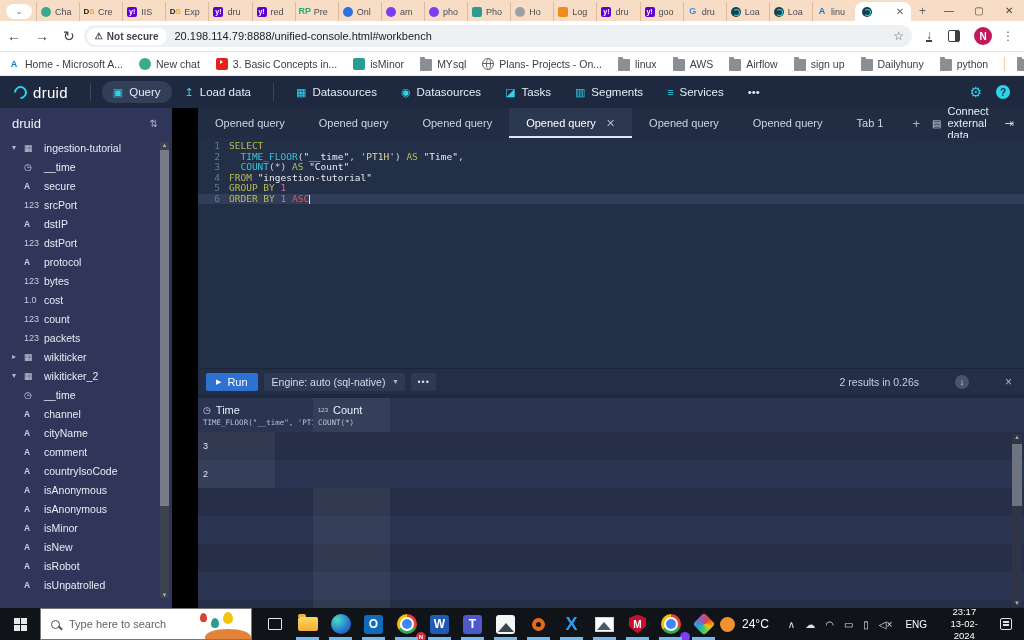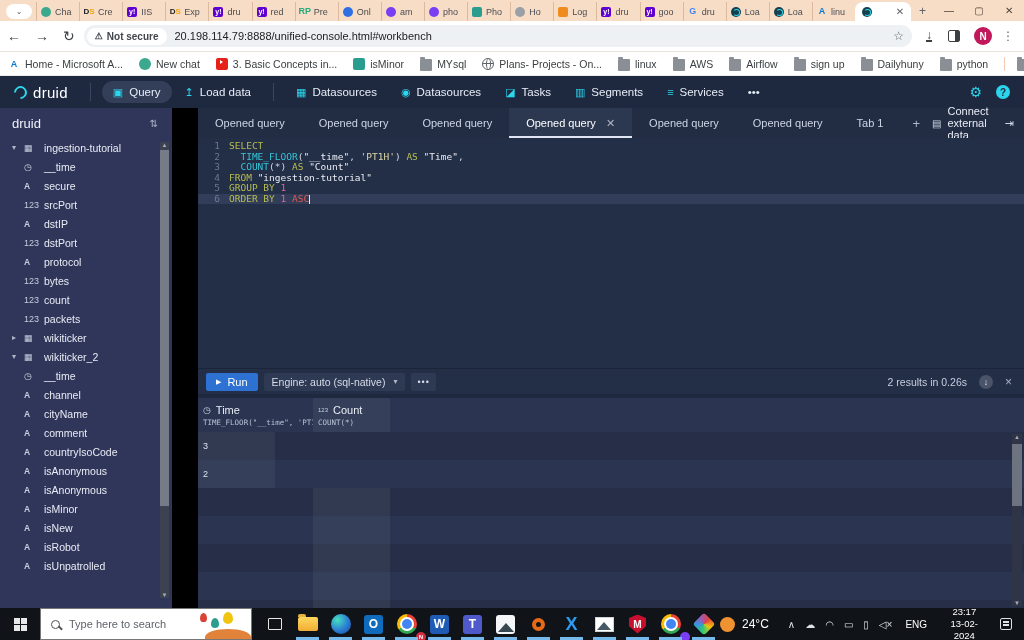--- a/index.html
+++ b/index.html
@@ -99,21 +99,21 @@
   .tk-kw { color:#b8bd50; } .tk-fn { color:#36c5d8; } .tk-str { color:#e9edf4; }
   .tk-lit { color:#dfd9a8; } .tk-num { color:#e85fa8; } .tk-ord { color:#e0564e; } .tk-pln { color:#cfd6e4; }
   .cursor { display:inline-block; width:1px; height:9px; background:#dfe5f2; vertical-align:middle; }
 
   #runbar { height:26px; background:#232e47; display:flex; align-items:center; padding:0 8px; flex:none; border-top:1px solid #1b2438; }
   #runbtn { height:18px; background:#2d72d2; border-radius:2px; color:#fff; font-size:11px; display:flex; align-items:center; padding:0 10px; margin-right:6px; }
   #runbtn .play { font-size:7px; margin-right:6px; }
   #enginebtn { height:18px; background:#2e3954; border-radius:2px; color:#d5dbe8; font-size:10.5px; display:flex; align-items:center; padding:0 8px; margin-right:6px; }
   #enginebtn .carrot { margin-left:8px; font-size:8px; color:#aeb6c8; }
   #morebtn { height:18px; background:#2e3954; border-radius:2px; color:#d5dbe8; font-size:9px; display:flex; align-items:center; padding:0 6px; letter-spacing:1px; }
-  #runright { margin-left:auto; display:flex; align-items:center; }
+  #runright { margin-left:auto; display:flex; align-items:center;gap:24px; }
   #status { color:#c8cede; font-size:10.5px; margin-right:12px; }
   #dlres { width:14px; height:14px; border-radius:50%; background:#4a5368; color:#dfe5f2; font-size:9px; display:flex; align-items:center; justify-content:center; margin-right:12px; }
   #closeres { color:#aeb6c8; font-size:12px; margin-right:4px; }
 
   #results { flex:1; background:#262e48; position:relative; overflow:hidden; border-top:4px solid #1e2940; }
   .rrow { display:flex; height:28px; }
   .rrow.head { height:34px; }
   .c-time { width:115px; flex:none; display:flex; flex-direction:column; justify-content:center; padding-left:5px; overflow:hidden; }
   .c-count { width:77px; flex:none; display:flex; flex-direction:column; justify-content:center; padding-left:5px; background:rgba(255,255,255,0.055); overflow:hidden; }
   .c-fill { flex:1; }
@@ -426,20 +426,24 @@
             <span class="sicon tinyicon">123</span>
             <span class="slabel">dstPort</span>
           </div>
           <div class="sbitem child">
             <span class="sicon" style="font-size: 8.5px; font-weight: bold;">A</span>
             <span class="slabel">protocol</span>
           </div>
           <div class="sbitem child">
             <span class="sicon tinyicon">123</span>
             <span class="slabel">bytes</span>
+          </div>
+          <div class="sbitem child">
+            <span class="sicon tinyicon">1.0</span>
+            <span class="slabel">cost</span>
           </div>
           <div class="sbitem child">
             <span class="sicon tinyicon">123</span>
             <span class="slabel">count</span>
           </div>
           <div class="sbitem child">
             <span class="sicon tinyicon">123</span>
             <span class="slabel">packets</span>
           </div>
           <div class="sbitem">

